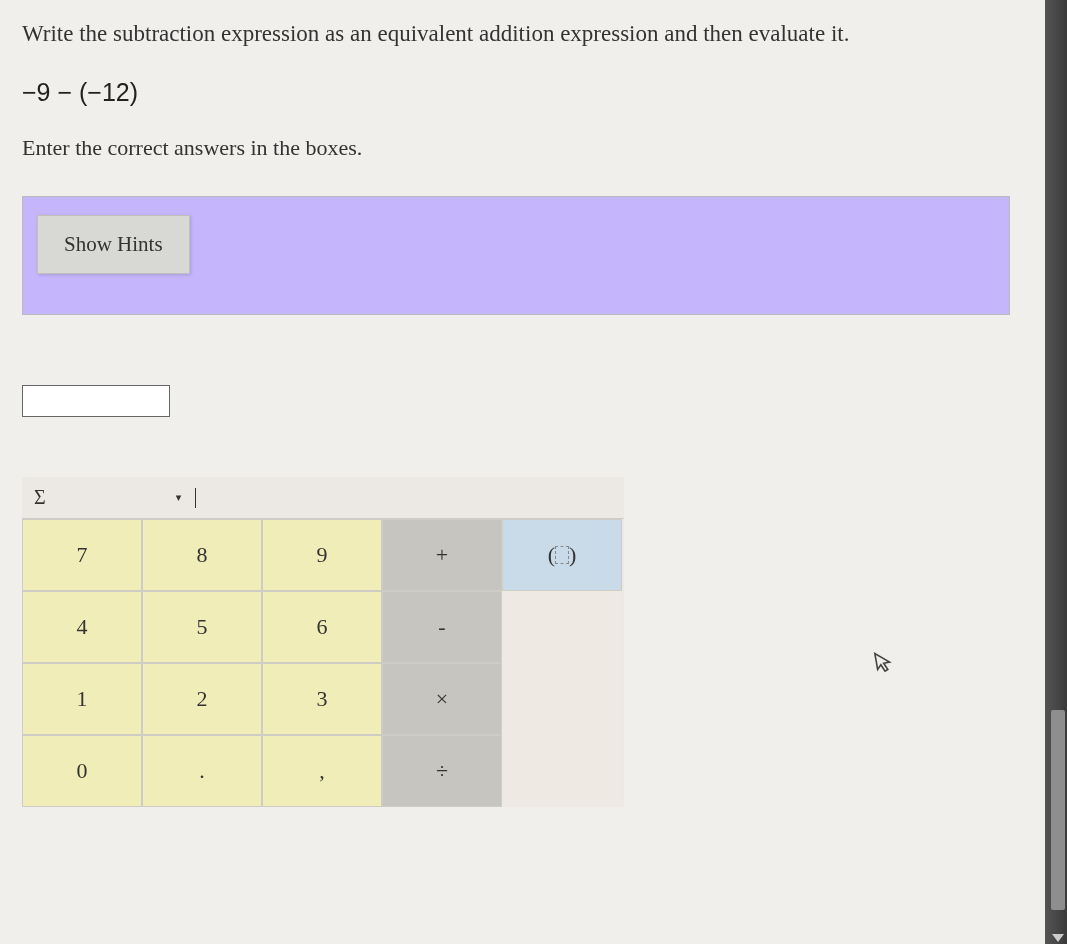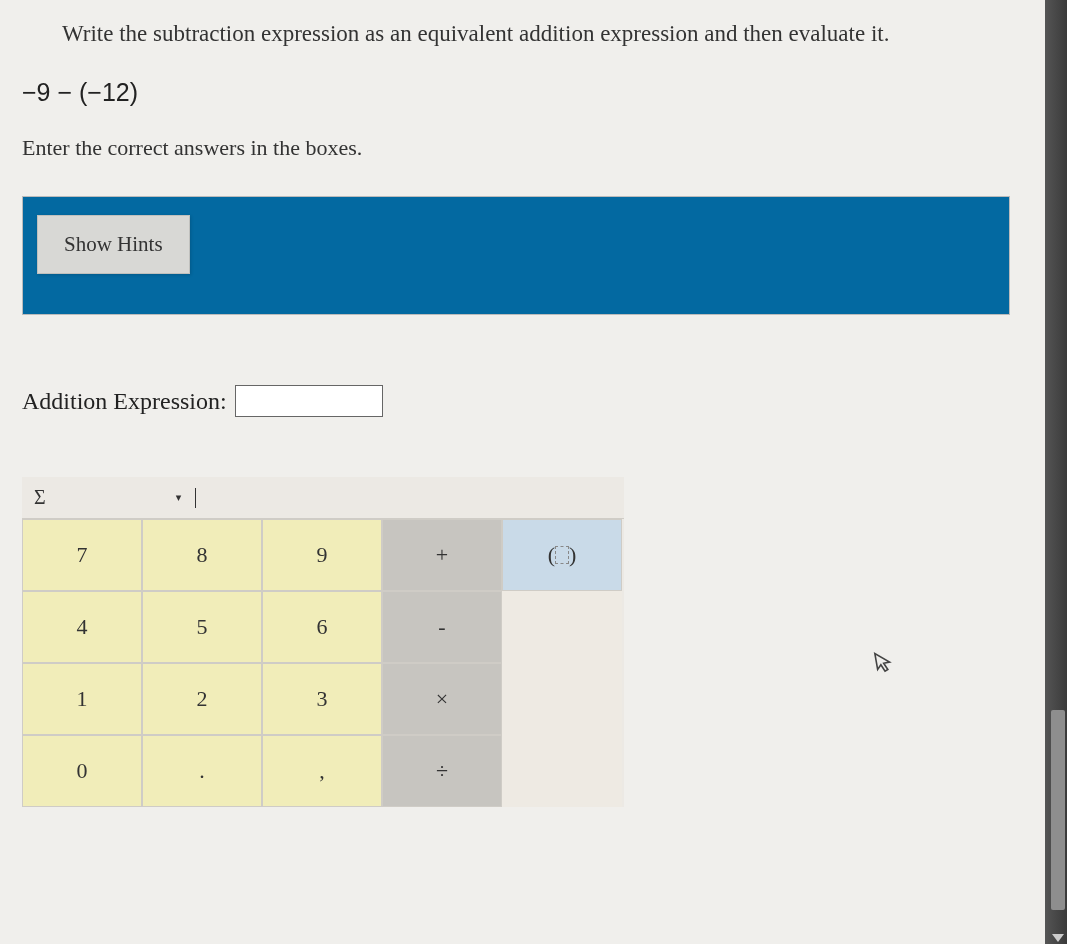--- a/index.html
+++ b/index.html
@@ -17,36 +17,35 @@
     }
     .content {
       padding: 18px 22px;
       width: 1040px;
     }
     .instruction {
       font-size: 23px;
       color: #333;
       margin-bottom: 28px;
       line-height: 1.4;
-      margin-left: 40px;
     }
     .expression {
       font-size: 25px;
       color: #222;
       margin-bottom: 28px;
       font-family: Liberation Sans, sans-serif;
     }
     .subinstruction {
       font-size: 22px;
       color: #333;
       margin-bottom: 35px;
     }
     .hints-box {
       border: 1px solid #bbb;
-      background: #0369a1;
+      background: #c4b5fd;
       padding: 18px 2px 40px 14px;
       margin-bottom: 70px;
       width: 988px;
     }
     .show-hints-btn {
       background: #d8d8d5;
       border: 1px solid #c0c0bd;
       padding: 16px 26px;
       font-size: 21px;
       font-family: Georgia, serif;
@@ -181,21 +180,20 @@
 <div class="content">
   <p class="instruction">Write the subtraction expression as an equivalent addition expression and then evaluate it.</p>
   <p class="expression">−9 − (−12)</p>
   <p class="subinstruction">Enter the correct answers in the boxes.</p>
 
   <div class="hints-box">
     <button class="show-hints-btn">Show Hints</button>
   </div>
 
   <div class="field-row">
-    <span class="field-label">Addition Expression:</span>
     <span class="input-box wide"></span>
   </div>
 
 
   <div class="keypad-container">
     <div class="keypad-header">
       <span class="sigma">Σ</span>
       <span class="dropdown-arrow">▾</span>
       <span class="cursor-tick"></span>
     </div>

